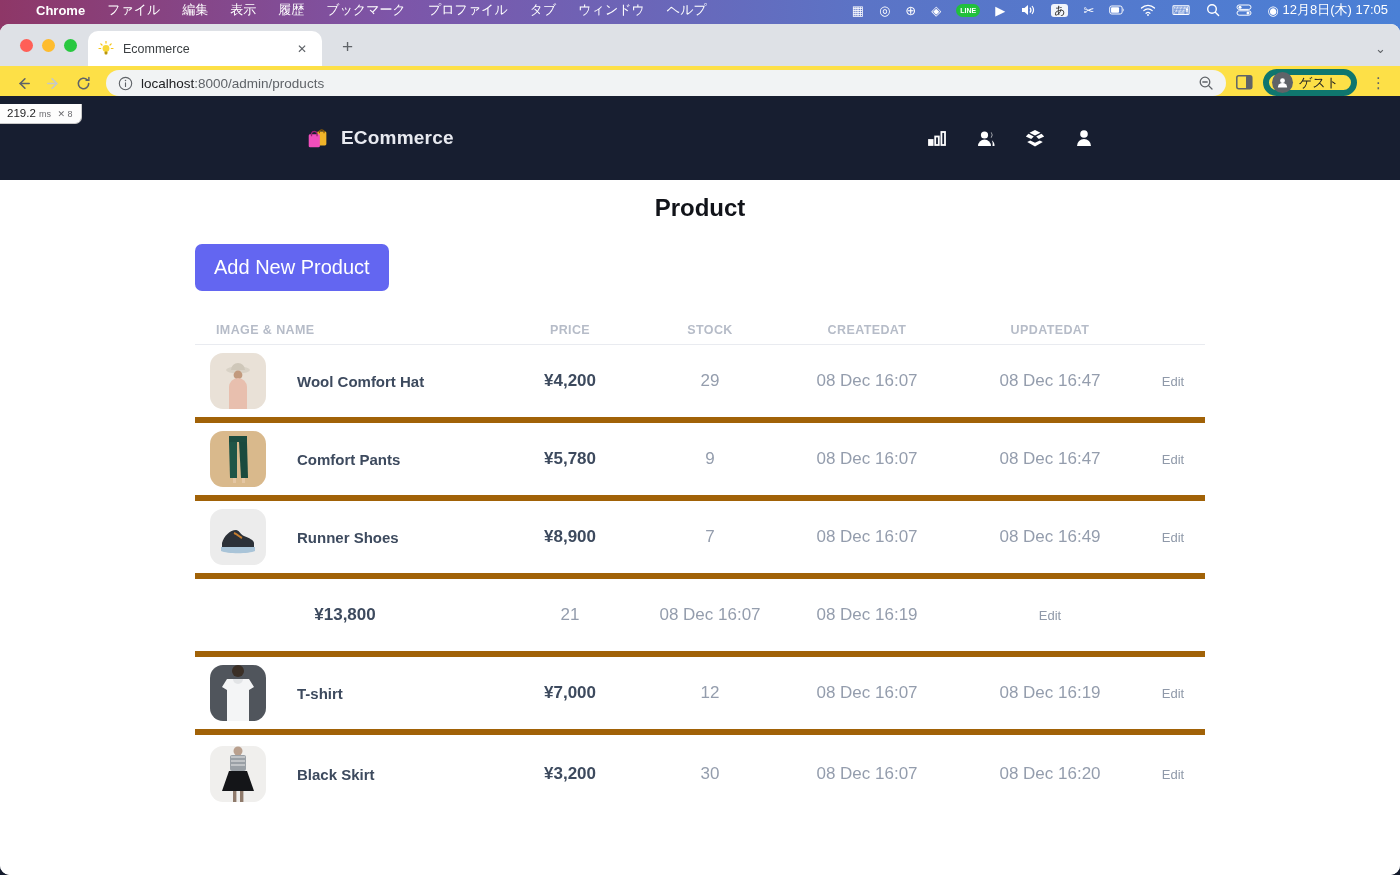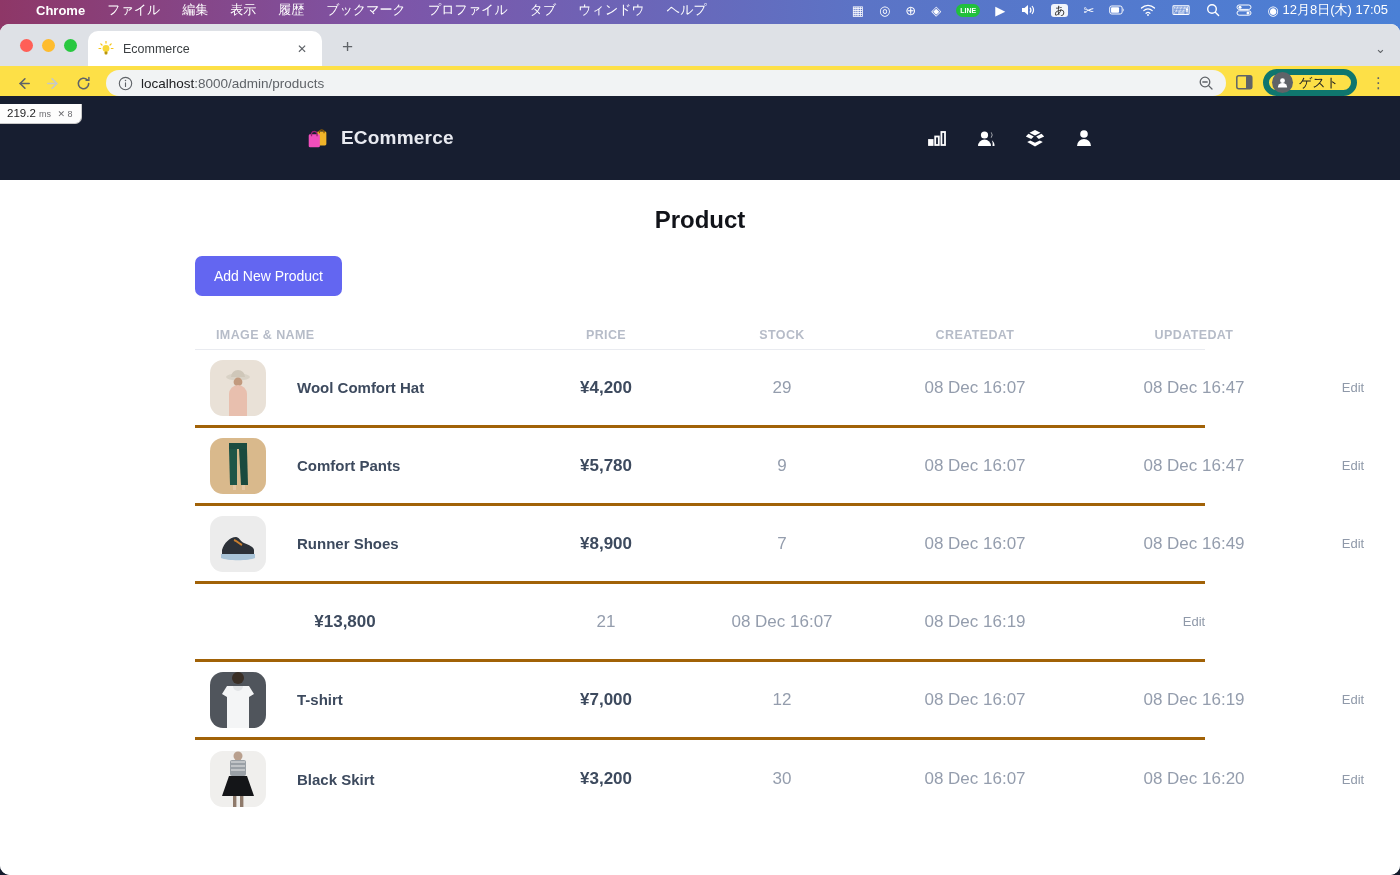--- a/index.html
+++ b/index.html
@@ -67,30 +67,30 @@
   .brand { display:flex; align-items:center; gap:10px; }
   .brand-logo { width:26px; height:26px; }
   .brand-name { color:#e8eaf0; font-size:19px; font-weight:bold; letter-spacing:.2px; }
   .site-nav { margin-left:auto; display:flex; align-items:center; gap:27px; }
   .site-nav svg { width:22px; height:22px; display:block; }
 
   .perf-badge { position:absolute; top:8px; left:0; background:#fdfdfd; border:1px solid #c9c9c9; border-top:none; border-left:none;
     border-radius:0 0 7px 0; padding:3px 9px 4px 7px; font-size:11.5px; color:#1d1d1f; }
   .perf-badge .sub { font-size:9px; color:#6c6c70; }
 
-  .main { width:1010px; margin:0 auto; padding-top:18px; }
+  .main { width:1010px; margin:0 auto; padding-top:6px; }
   .page-title { text-align:center; font-size:24px; font-weight:bold; color:#111319; margin-top:8px; }
-  .add-btn { margin-top:22px; display:inline-block; background:#6366f1; color:#fff; font-size:14px;
+  .add-btn { margin-top:22px; display:inline-block; background:#6366f1; color:#fff; font-size:20px;
     border:none; border-radius:7px; padding:12px 19px; cursor:pointer; }
 
-  .grid-row { display:grid; grid-template-columns:300px 150px 130px 184px 182px 64px; align-items:center;gap:36px; }
+  .grid-row { display:grid; grid-template-columns:300px 150px 130px 184px 182px 64px; align-items:center; }
   .thead { margin-top:24px; height:30px; border-bottom:1px solid #e9ebf0; }
   .th { font-size:12.5px; font-weight:bold; color:#b6bcc8; letter-spacing:.4px; text-align:center; }
   .th.first { text-align:left; padding-left:21px; }
-  .trow { height:78px; border-bottom:3px solid #a16207; }
+  .trow { height:78px; border-bottom:6px solid #a16207; }
   .trow.last { border-bottom:none; }
   .cell-prod { display:flex; align-items:center; gap:31px; padding-left:15px; }
   .thumb { width:56px; height:56px; border-radius:13px; overflow:hidden; flex:none; }
   .thumb svg { width:56px; height:56px; display:block; }
   .prod-name { font-size:15px; font-weight:bold; color:#3d4a5e; }
   .cell { text-align:center; font-size:17px; }
   .c-price { color:#3d4a5e; font-weight:bold; }
   .c-stock, .c-date { color:#949dad; }
   .c-edit { color:#8f99a9; font-size:13px; text-align:center; cursor:pointer; }
 </style>

